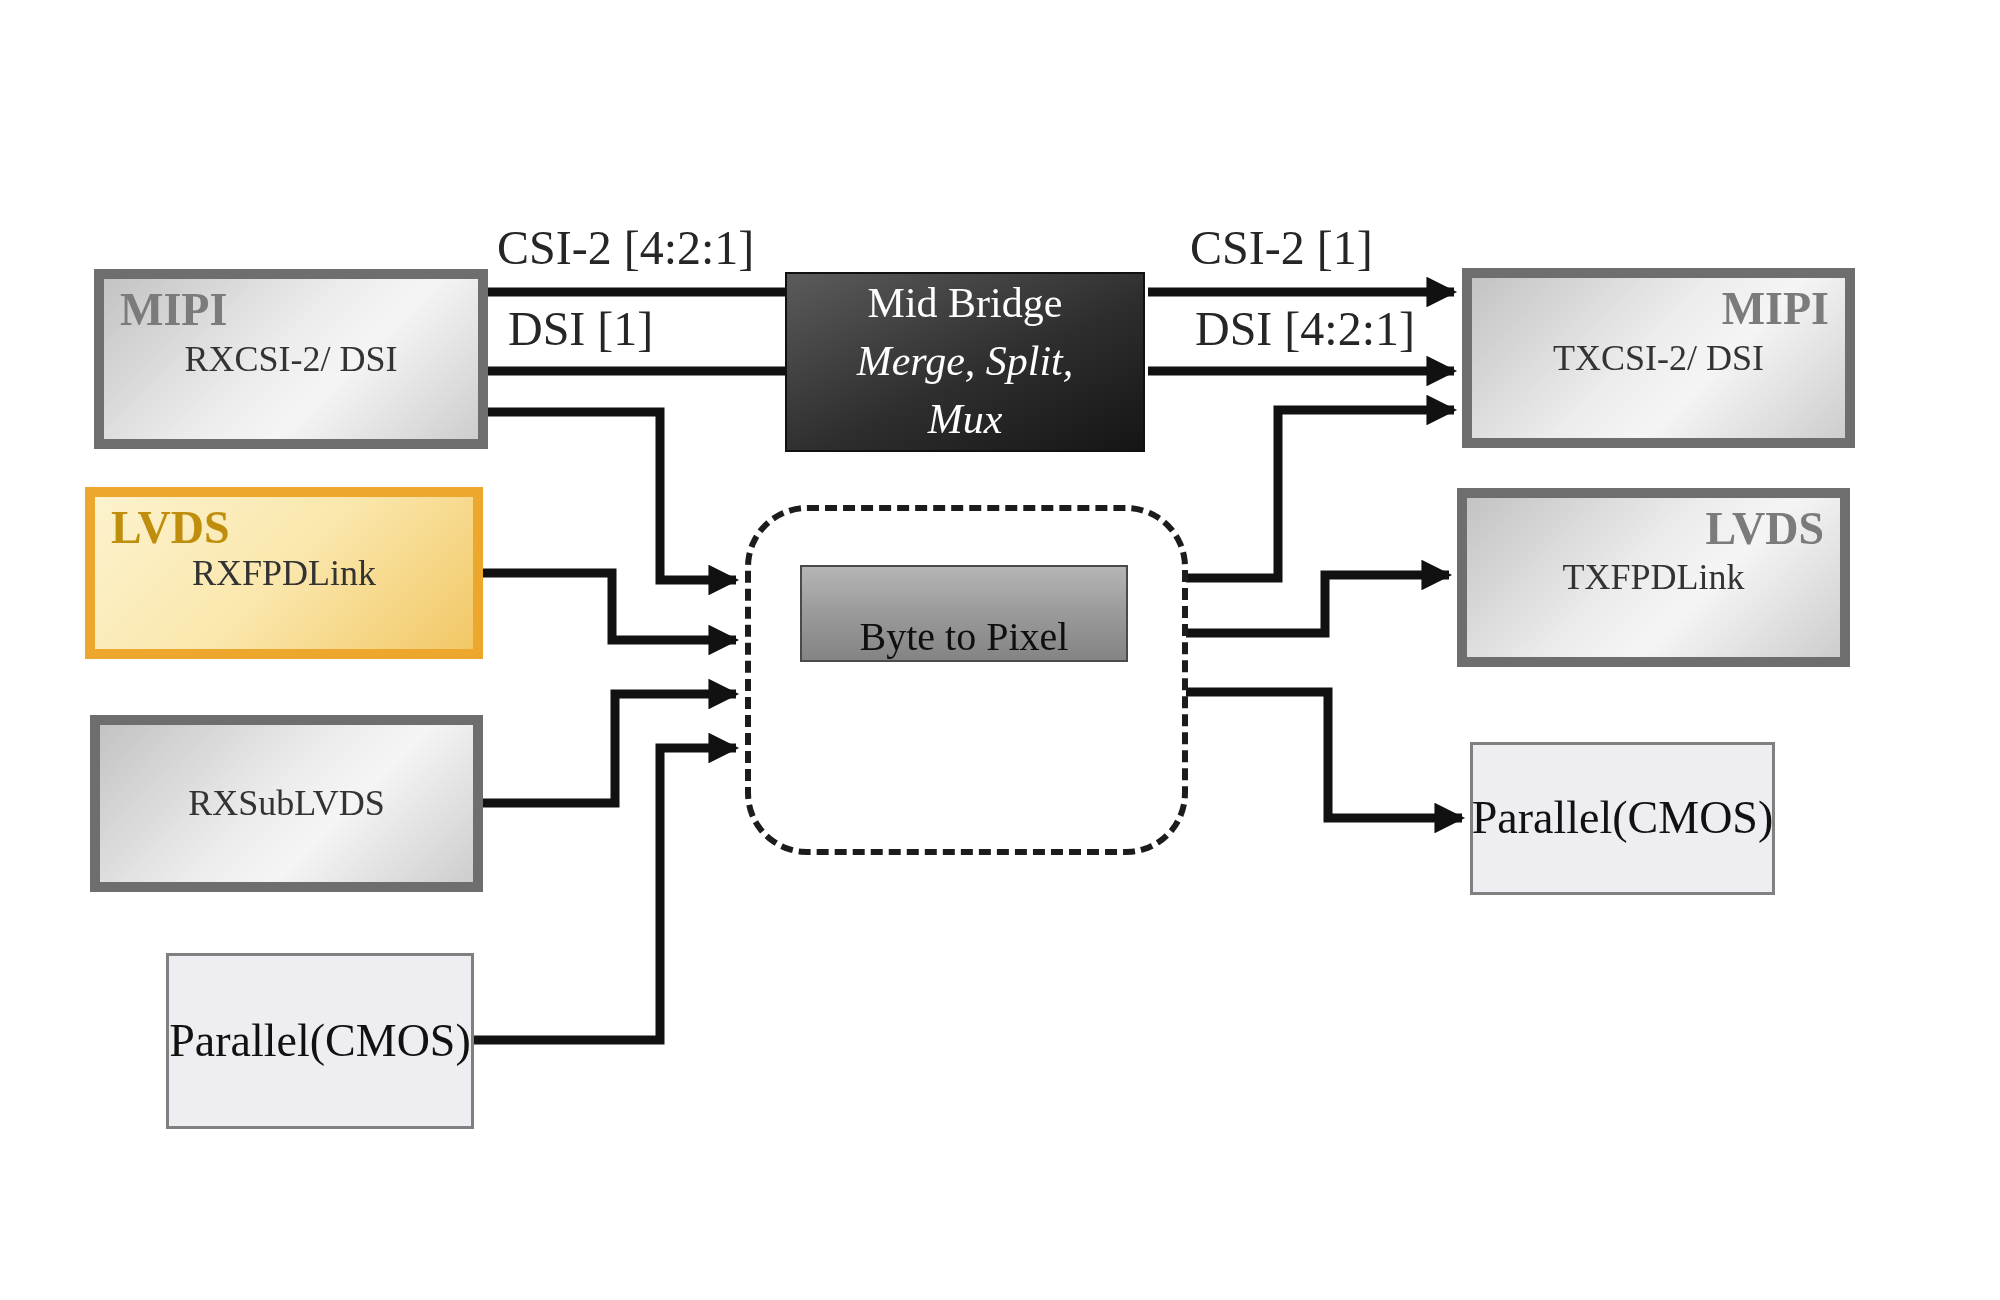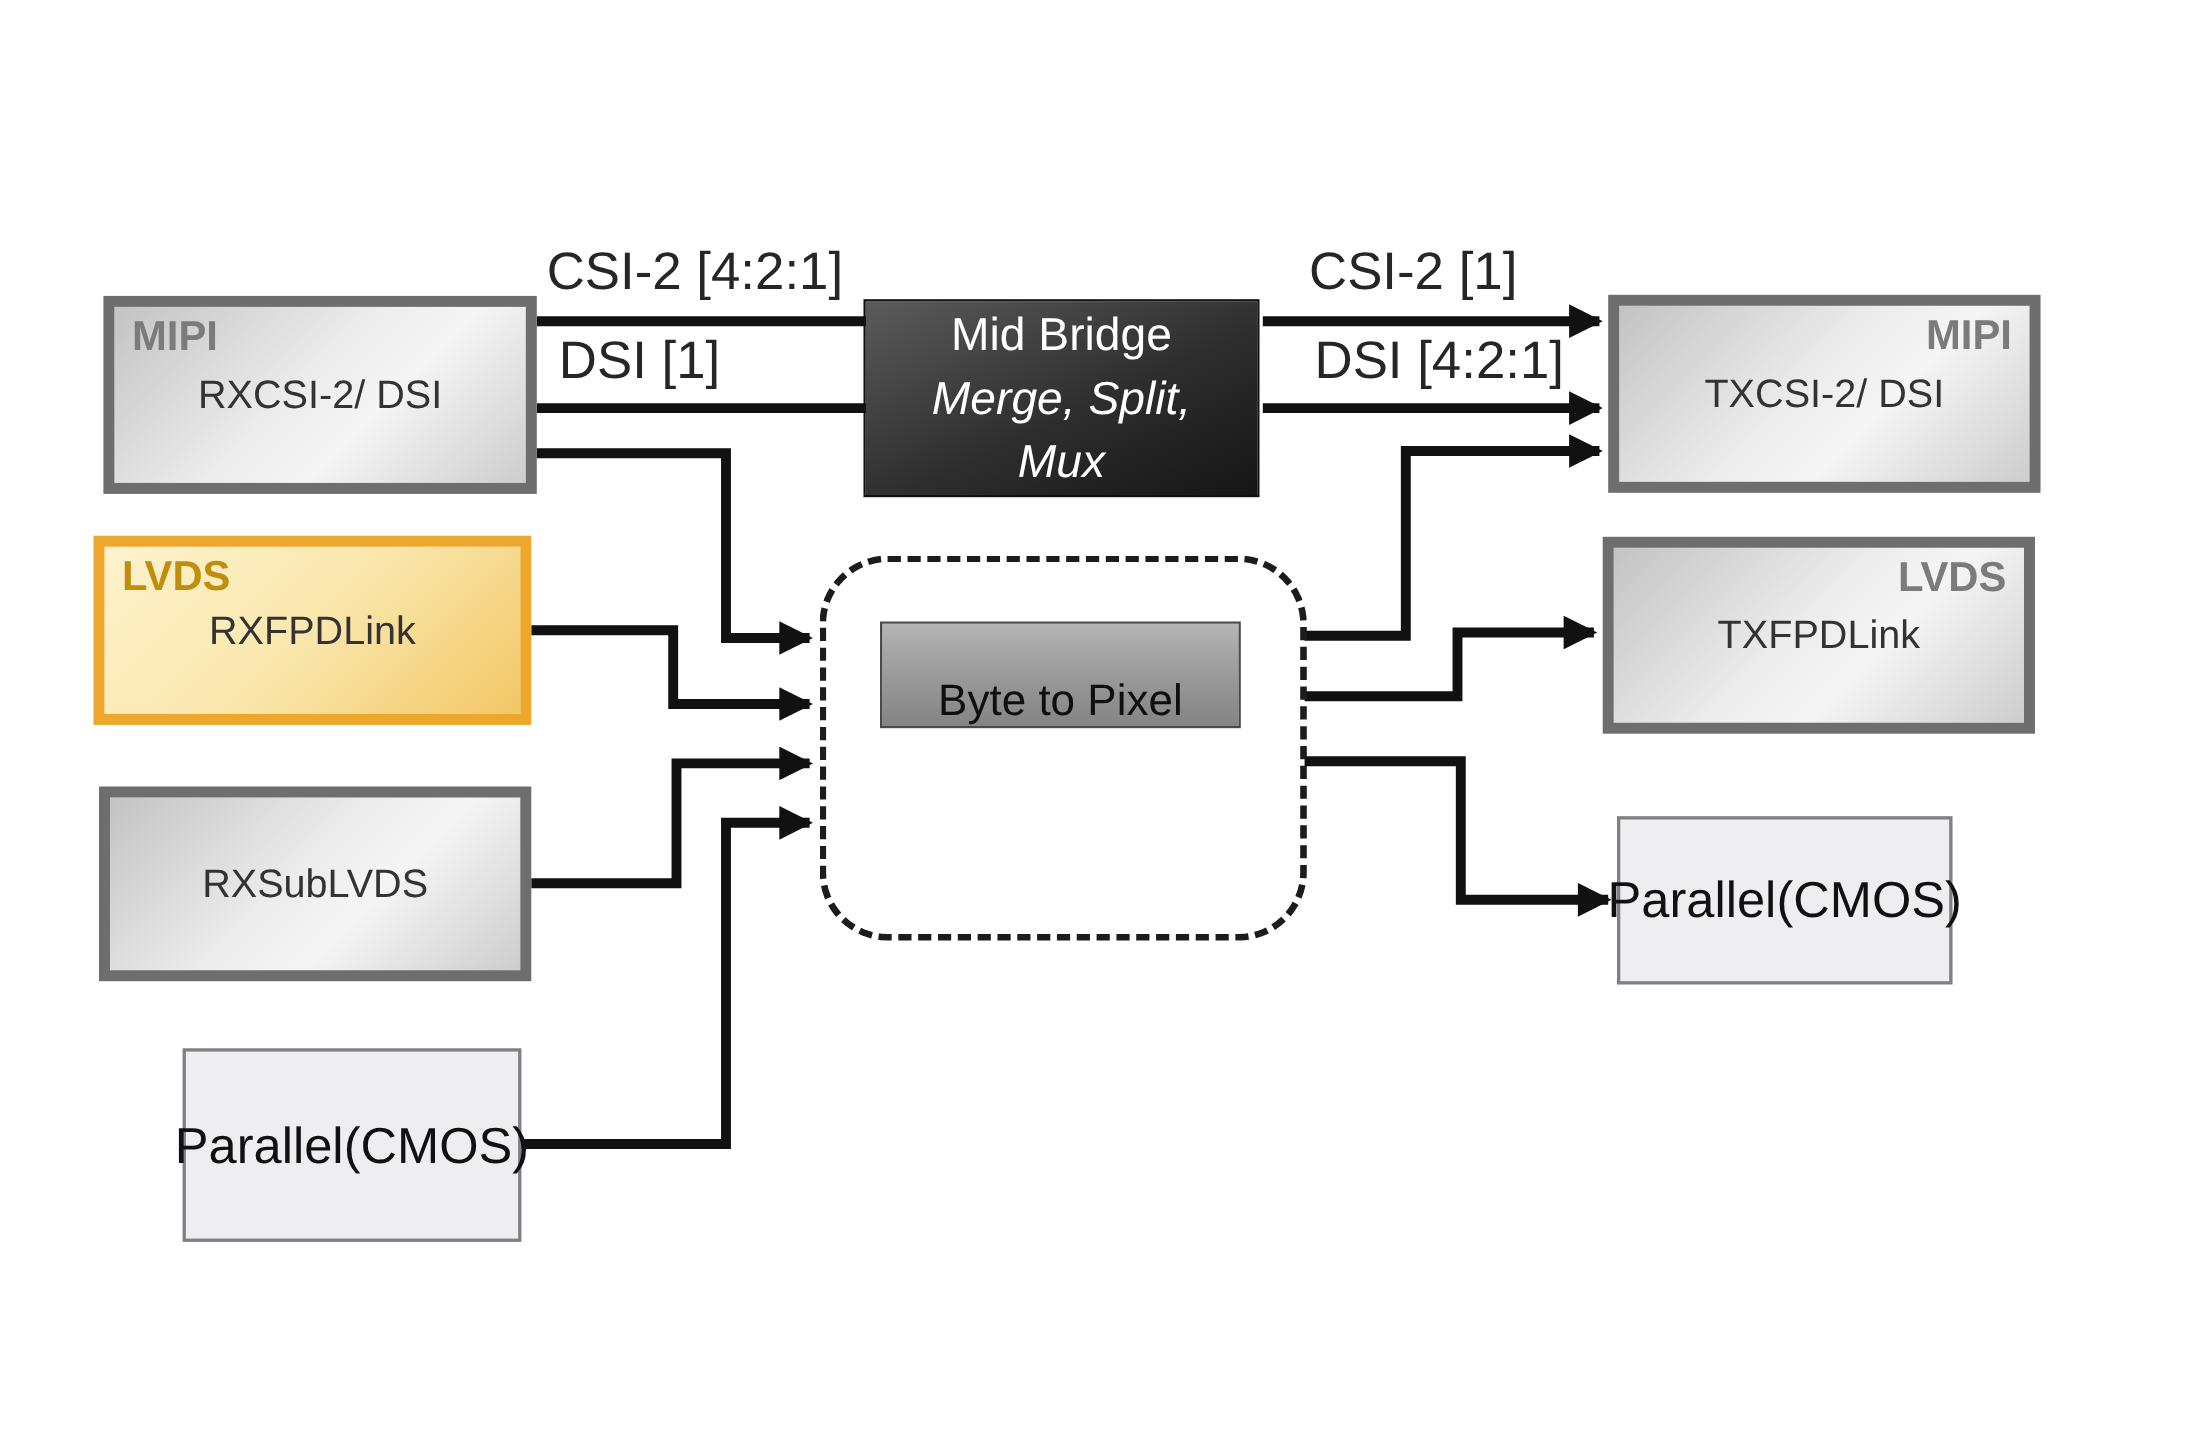--- a/index.html
+++ b/index.html
@@ -1,18 +1,18 @@
 <!DOCTYPE html>
 <html><head>
 <meta charset="utf-8">
 <style>
   html,body{margin:0;padding:0;background:#ffffff;}
   .canvas{
     position:relative;width:2000px;height:1300px;background:#ffffff;overflow:hidden;
-    font-family:Liberation Sans, sans-serif;
+    font-family:Liberation Serif, serif;
   }
   .wires{position:absolute;left:0;top:0;width:2000px;height:1300px;z-index:1;}
   .box{position:absolute;box-sizing:border-box;z-index:2;}
   .gray-box{
     border:10px solid #6e6e6e;
     background:linear-gradient(135deg,#c3c3c3 0%,#ececec 45%,#f5f5f5 62%,#cdcdcd 100%);
   }
   .lvds-box{
     border:10px solid #ECA72C;
     background:linear-gradient(135deg,#FCF2CD 0%,#FAE7AC 50%,#F2C765 100%);
@@ -27,21 +27,21 @@
   }
   .inner-box{
     border:2px solid #4a4a4a;
     background:linear-gradient(180deg,#b5b5b5 0%,#9a9a9a 50%,#848484 100%);
     display:flex;align-items:flex-end;justify-content:center;
     font-size:40px;color:#0f0f0f;
   }
   .dashed-group{
     border:6px dashed #1c1c1c;border-radius:62px;background:transparent;
   }
-  .corner-label{position:absolute;top:8px;font-weight:bold;font-size:38px;line-height:1;}
+  .corner-label{position:absolute;top:8px;font-weight:bold;font-size:46px;line-height:1;}
   .corner-tl{left:16px;}
   .corner-tr{right:16px;}
   .c-gray{color:#7b7b7b;}
   .c-gold{color:#BF8E0D;}
   .center-text{
     position:absolute;left:0;top:0;right:0;bottom:0;
     display:flex;flex-direction:row;align-items:center;justify-content:center;
     font-size:36px;line-height:1.45;color:#333;text-align:center;
   }
   .big-text{font-size:46px;line-height:1.4;color:#111;align-items:center;}

